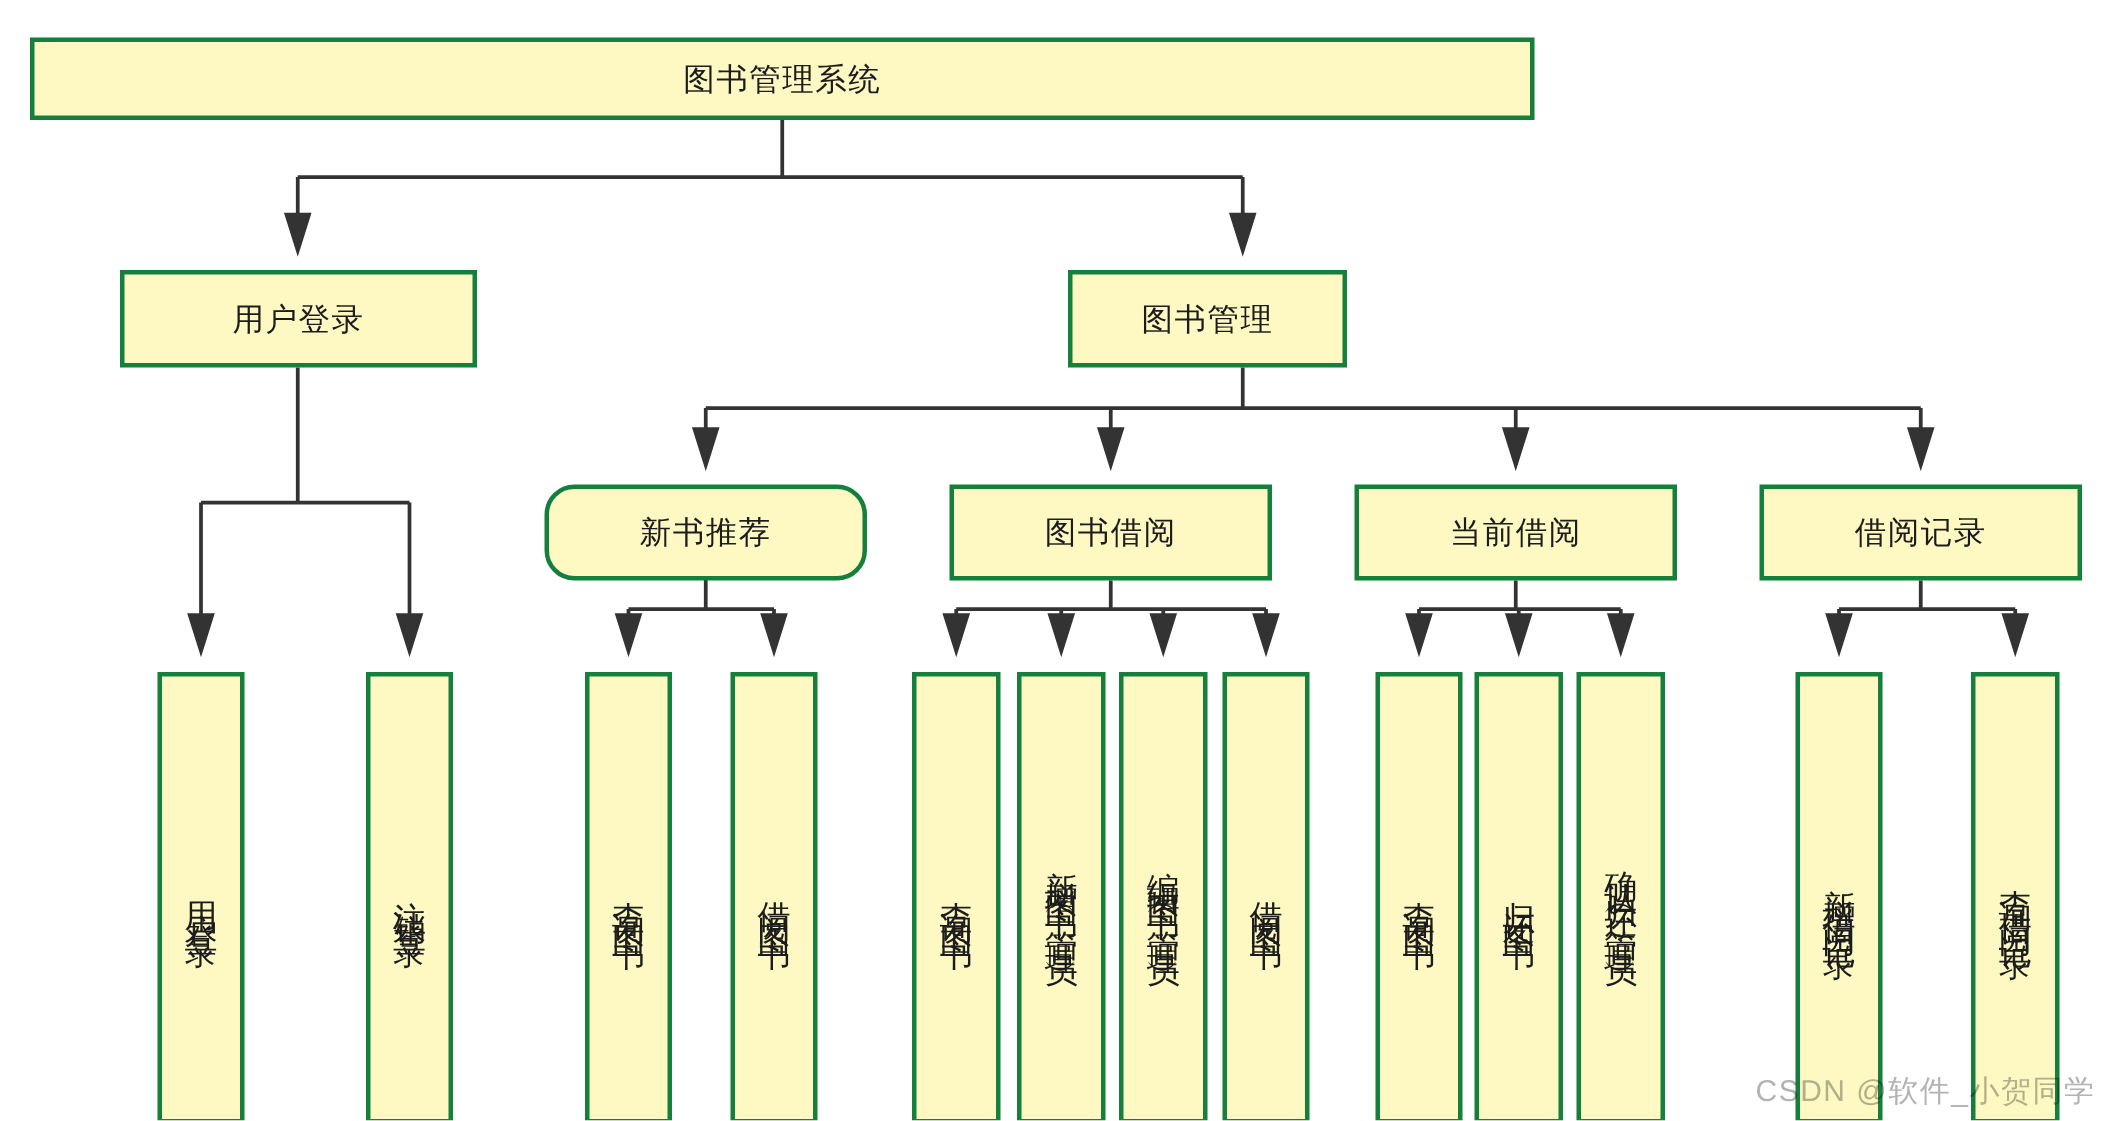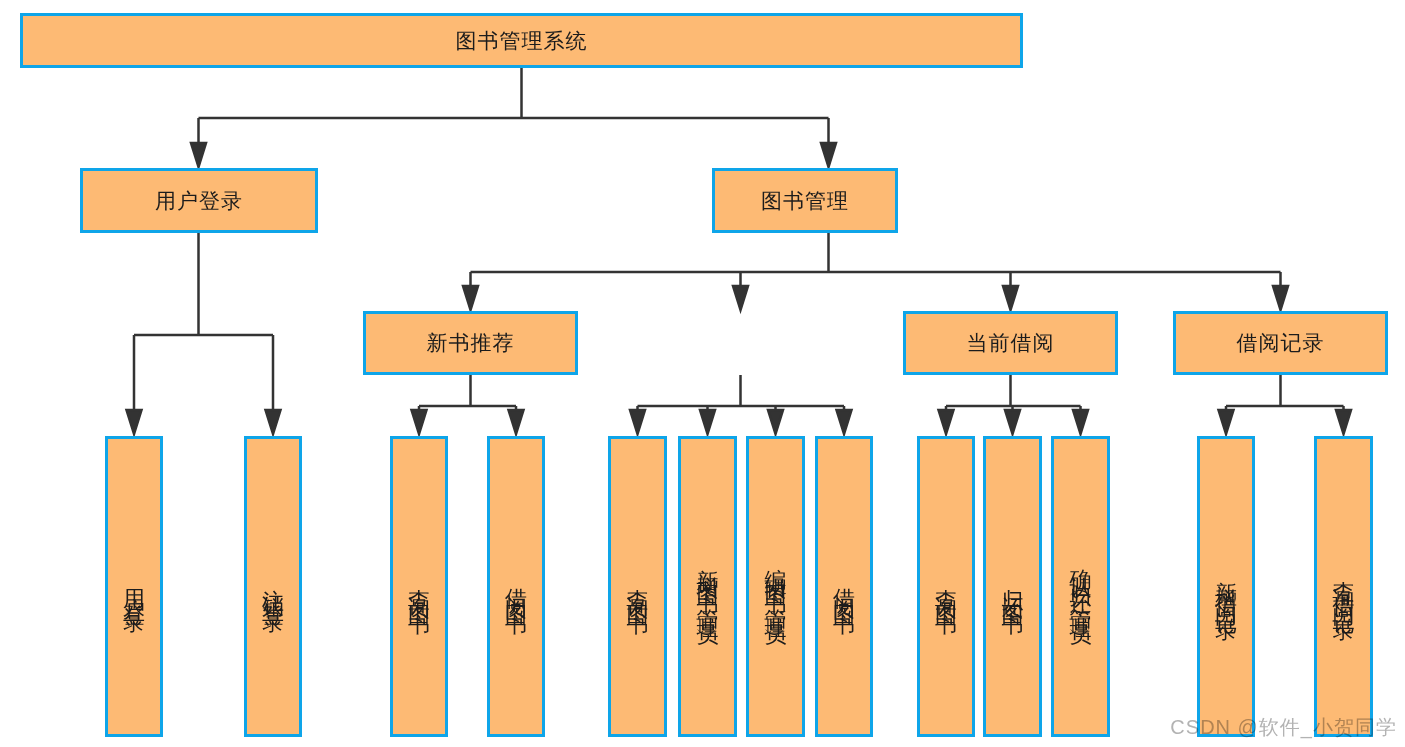--- a/index.html
+++ b/index.html
@@ -12,26 +12,27 @@
     font-family: "Liberation Sans", "DejaVu Sans", sans-serif;
   }
   #connectors {
     position: absolute;
     left: 0; top: 0;
     z-index: 0;
   }
   .node {
     position: absolute;
     box-sizing: border-box;
-    background: #fdba74;
-    border: 3px solid #0ea5e9;
+    background: #fef9c3;
+    border: 3px solid #15803d;
     display: flex;
     align-items: center;
     justify-content: center;
     z-index: 1;
+    margin-top: 12px;
   }
   .hnode span {
     font-size: 21px;
     color: #1c1c1c;
     letter-spacing: 1px;
     white-space: nowrap;
   }
   .vnode span {
     writing-mode: vertical-rl;
     text-orientation: mixed;
@@ -104,22 +105,25 @@
     <span>图书管理系统</span>
   </div>
 
   <div class="node hnode" style="left:80px; top:168px; width:238px; height:65px;">
     <span>用户登录</span>
   </div>
   <div class="node hnode" style="left:712px; top:168px; width:186px; height:65px;">
     <span>图书管理</span>
   </div>
 
-  <div class="node hnode" style="left:363px; top:311px; width:215px; height:64px;">
+  <div class="node hnode" style="left:363px; top:311px; width:215px; height:64px;border-radius:20px;">
     <span>新书推荐</span>
+  </div>
+  <div class="node hnode" style="left:633px; top:311px; width:215px; height:64px;">
+    <span>图书借阅</span>
   </div>
   <div class="node hnode" style="left:903px; top:311px; width:215px; height:64px;">
     <span>当前借阅</span>
   </div>
   <div class="node hnode" style="left:1173px; top:311px; width:215px; height:64px;">
     <span>借阅记录</span>
   </div>
 
   <div class="node vnode" style="left:105px; top:436px; width:58px; height:301px;">
     <span>用户登录</span>

